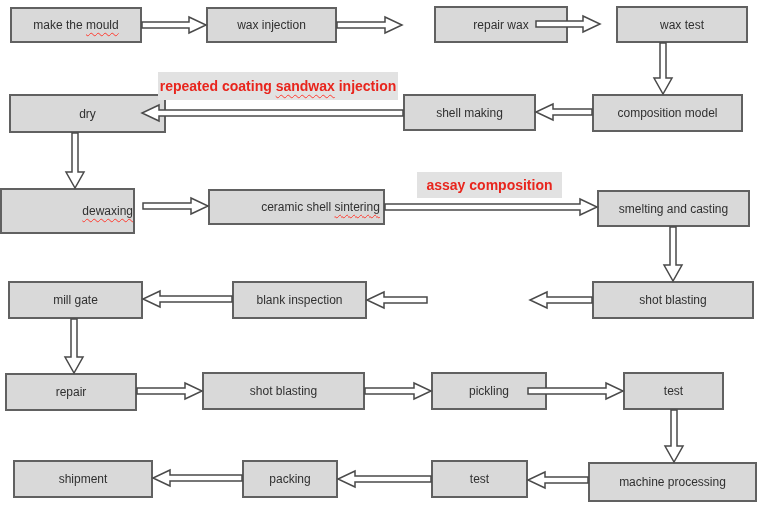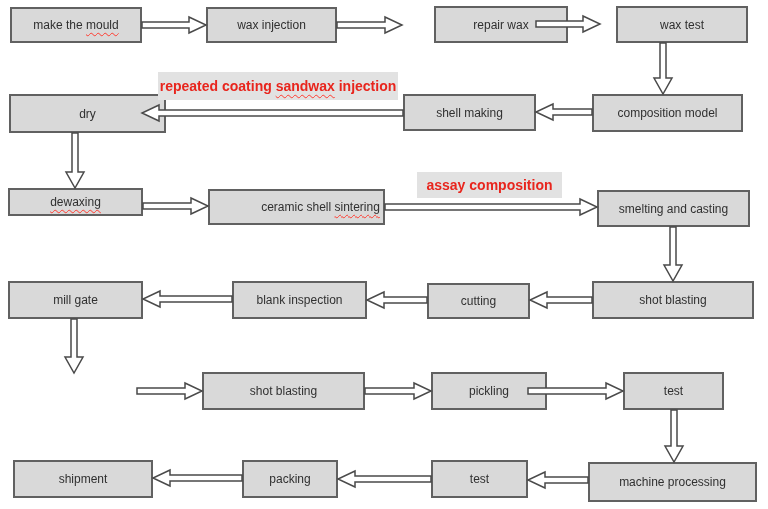--- a/index.html
+++ b/index.html
@@ -75,40 +75,40 @@
     </div>
     <div class="node" style="left: 9px; top: 94px; width: 157px; height: 39px;">
       <span>dry</span>
     </div>
     <div class="node" style="left: 403px; top: 94px; width: 133px; height: 37px;">
       <span>shell making</span>
     </div>
     <div class="node" style="left: 592px; top: 94px; width: 151px; height: 38px;">
       <span>composition model</span>
     </div>
-    <div class="node" style="left: 8px; top: 188px; width: 135px; height: 28px;">
+    <div class="node" style="left: 0; top: 188px; width: 135px; height: 46px; justify-content: flex-end;">
       <span><span class="wavy">dewaxing</span></span>
     </div>
     <div class="node" style="left: 208px; top: 189px; width: 177px; height: 36px; padding-left: 48px;">
       <span>ceramic shell <span class="wavy">sintering</span></span>
     </div>
     <div class="node" style="left: 597px; top: 190px; width: 153px; height: 37px;">
       <span>smelting and casting</span>
     </div>
     <div class="node" style="left: 8px; top: 281px; width: 135px; height: 38px;">
       <span>mill gate</span>
     </div>
     <div class="node" style="left: 232px; top: 281px; width: 135px; height: 38px;">
       <span>blank inspection</span>
     </div>
-    <div class="node" style="left: 427px; top: 283px; width: 103px; height: 36px;">
-      <span>cutting</span>
-    </div>
     <div class="node" style="left: 592px; top: 281px; width: 162px; height: 38px;">
       <span>shot blasting</span>
+    </div>
+    <div class="node" style="left: 5px; top: 373px; width: 132px; height: 38px;">
+      <span>repair</span>
     </div>
     <div class="node" style="left: 202px; top: 372px; width: 163px; height: 38px;">
       <span>shot blasting</span>
     </div>
     <div class="node" style="left: 431px; top: 372px; width: 116px; height: 38px;">
       <span>pickling</span>
     </div>
     <div class="node" style="left: 623px; top: 372px; width: 101px; height: 38px;">
       <span>test</span>
     </div>

